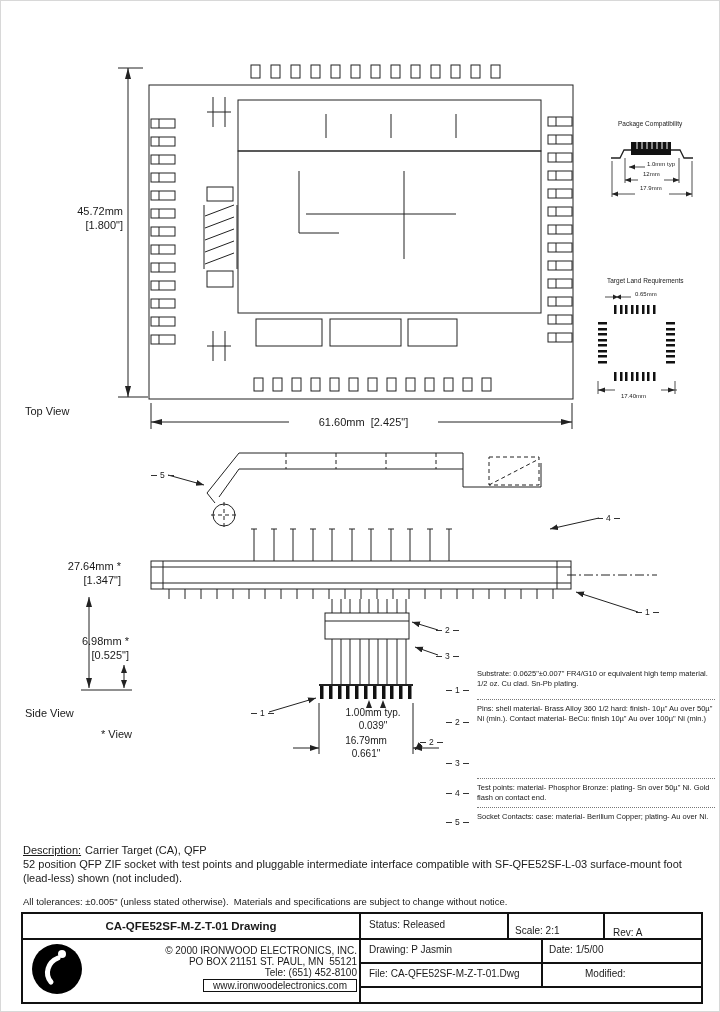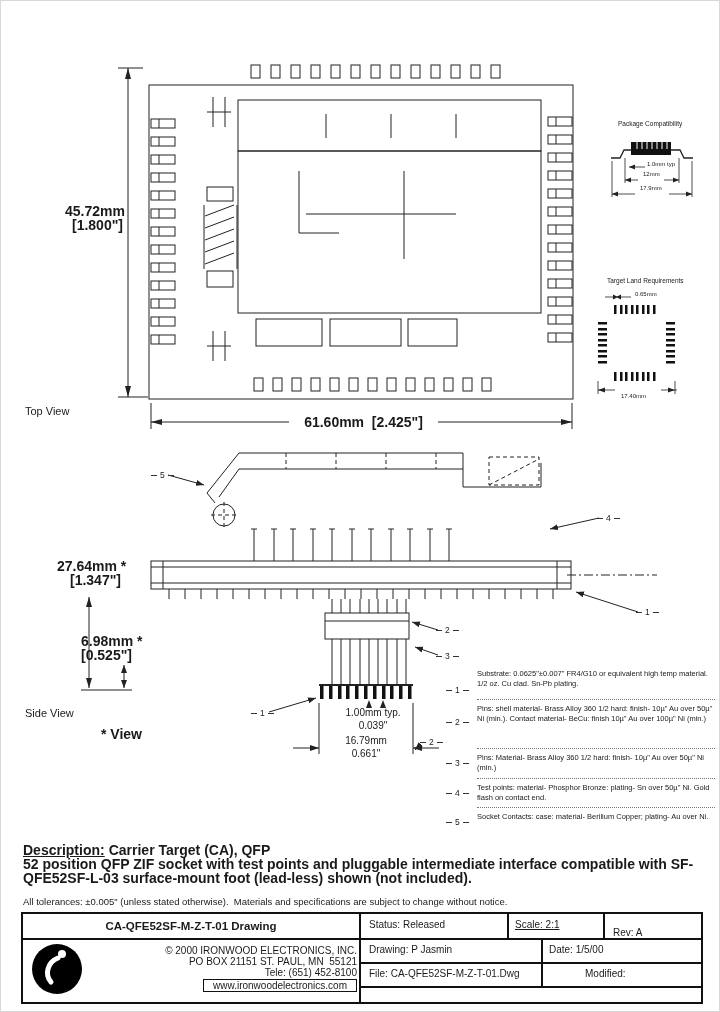--- a/index.html
+++ b/index.html
@@ -3,21 +3,21 @@
 <meta charset="utf-8">
 <style>
   html,body{margin:0;padding:0;background:#888;}
   .page{position:relative;width:720px;height:1012px;background:#ffffff;margin:0 auto;
         font-family:"Liberation Sans", sans-serif;color:#1a1a1a;overflow:hidden;
         border:1px solid #d8d8d8;box-sizing:border-box;}
   .t{position:absolute;white-space:nowrap;color:#1a1a1a;}
   .f6{font-size:6px;line-height:7px;}
   .f65{font-size:6.5px;line-height:8px;}
   .f10{font-size:10px;line-height:12.5px;}
-  .f105{font-size:14px;line-height:14px;font-weight:bold;}
+  .f105{font-size:11px;line-height:14px;}
   .f11{font-size:11px;}
   .ctr{text-align:center;}
   .rt{text-align:right;}
   .u{text-decoration:underline;}
   .balloon{position:absolute;font-size:8.5px;color:#1a1a1a;display:flex;align-items:center;gap:3px;}
   .balloon i{display:block;width:6px;border-top:1px solid #333;}
   .note{position:absolute;left:476px;width:238px;font-size:7.5px;line-height:9.5px;color:#1a1a1a;}
   .note.sep{border-top:1px dotted #777;padding-top:4px;}
   .tb{position:absolute;left:20px;top:911px;width:682px;height:92px;border:2px solid #111;box-sizing:border-box;}
   .tb .ln{position:absolute;background:#111;}
@@ -453,21 +453,20 @@
       <i></i>
       <span>2</span>
       <i></i>
     </div>
 <div class="note sep" style="top:698px;"><span>Pins: shell material- Brass Alloy 360 1/2 hard: finish- 10µ" Au over 50µ" Ni (min.). Contact material- BeCu: finish 10µ" Au over 100µ" Ni (min.)</span></div>
 <div class="balloon" style="left:445px;top:757px;">
       <i></i>
       <span>3</span>
       <i></i>
     </div>
-<div class="note sep" style="top:747px;"><span>Pins: Material- Brass Alloy 360 1/2 hard: finish- 10µ" Au over 50µ" Ni (min.)</span></div>
 <div class="balloon" style="left:445px;top:787px;">
       <i></i>
       <span>4</span>
       <i></i>
     </div>
 <div class="note sep" style="top:777px;"><span>Test points: material- Phosphor Bronze: plating- Sn over 50µ" Ni. Gold flash on contact end.</span></div>
 <div class="balloon" style="left:445px;top:816px;">
       <i></i>
       <span>5</span>
       <i></i>
@@ -484,21 +483,21 @@
   <div class="ln" style="left:0;top:24px;width:678px;height:2px;"></div>
   <div class="ln" style="left:336px;top:48px;width:342px;height:2px;"></div>
   <div class="ln" style="left:336px;top:72px;width:342px;height:2px;"></div>
   <div class="ln" style="left:336px;top:0;width:2px;height:88px;"></div>
   <div class="ln" style="left:484px;top:0;width:2px;height:24px;"></div>
   <div class="ln" style="left:580px;top:0;width:2px;height:24px;"></div>
   <div class="ln" style="left:518px;top:24px;width:2px;height:48px;"></div>
 
   <div class="cell title">CA-QFE52SF-M-Z-T-01 Drawing</div>
   <div class="cell" style="left:346px;top:5px;">Status: Released</div>
-  <div class="cell" style="left:492px;top:5px;text-decoration:underline;">Scale: 2:1</div>
+  <div class="cell" style="left:492px;top:11px;">Scale: 2:1</div>
   <div class="cell" style="left:590px;top:5px;margin-top:8px;">Rev: A</div>
   <div class="cell" style="left:346px;top:30px;">Drawing: P Jasmin</div>
   <div class="cell" style="left:526px;top:30px;">Date: 1/5/00</div>
   <div class="cell" style="left:346px;top:54px;">File: CA-QFE52SF-M-Z-T-01.Dwg</div>
   <div class="cell" style="left:526px;top:54px;padding-left:36px;">Modified:</div>
 
   <svg width="52" height="52" style="position:absolute;left:8px;top:29px;">
     <circle cx="26" cy="26" r="25" fill="#000"></circle>
     <path d="M20 39 C13 31 17 19 27 15" stroke="#fff" stroke-width="5" fill="none" stroke-linecap="round"></path>
     <circle cx="31" cy="11" r="4" fill="#fff"></circle>

